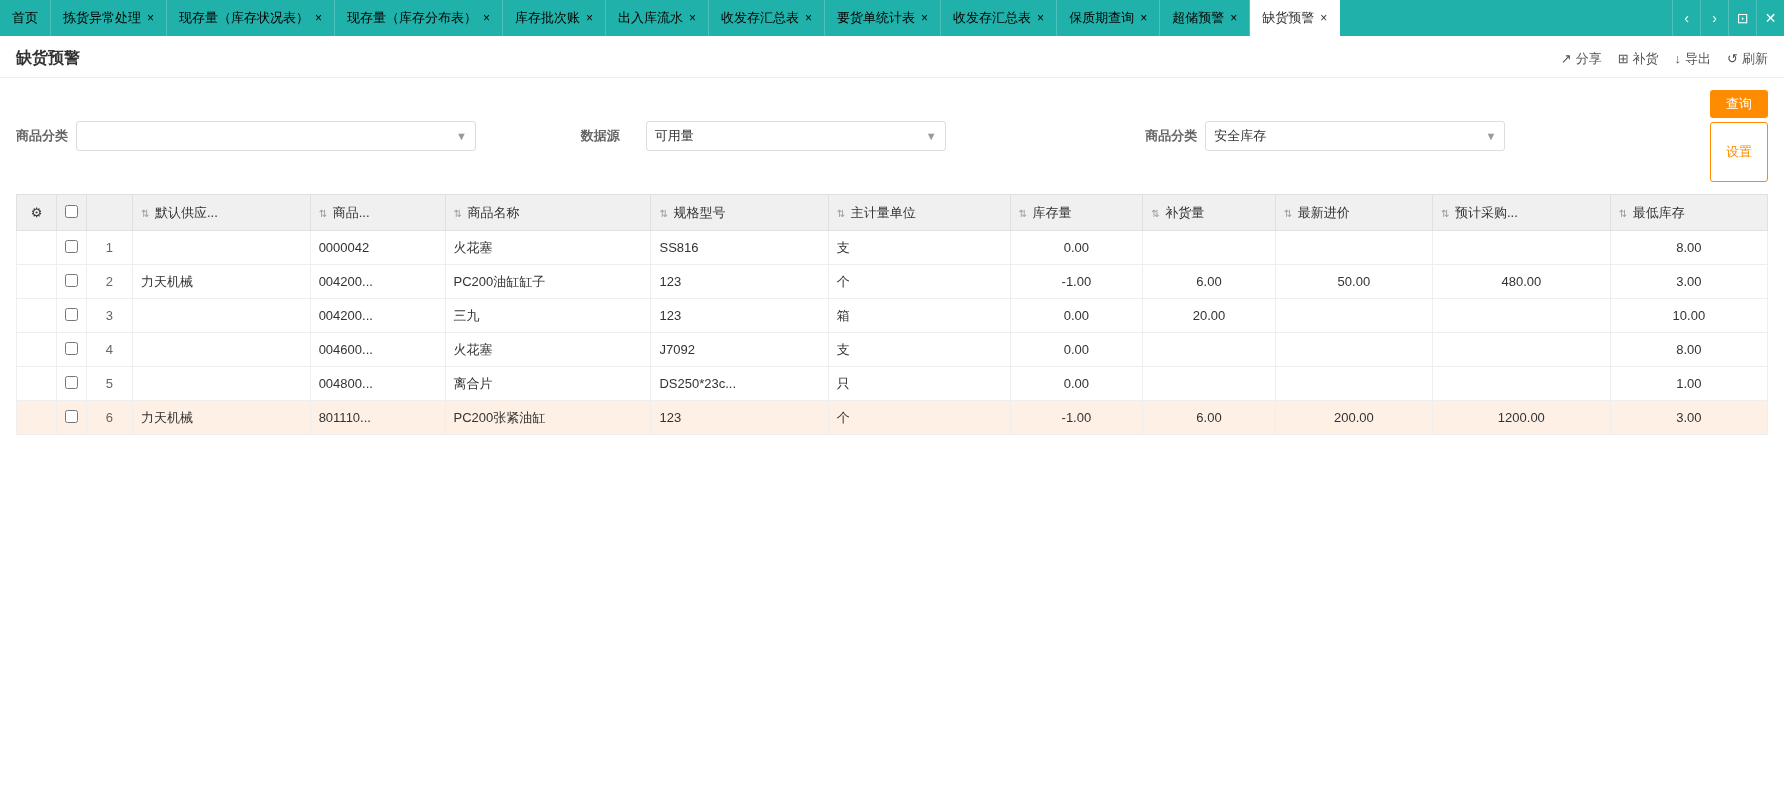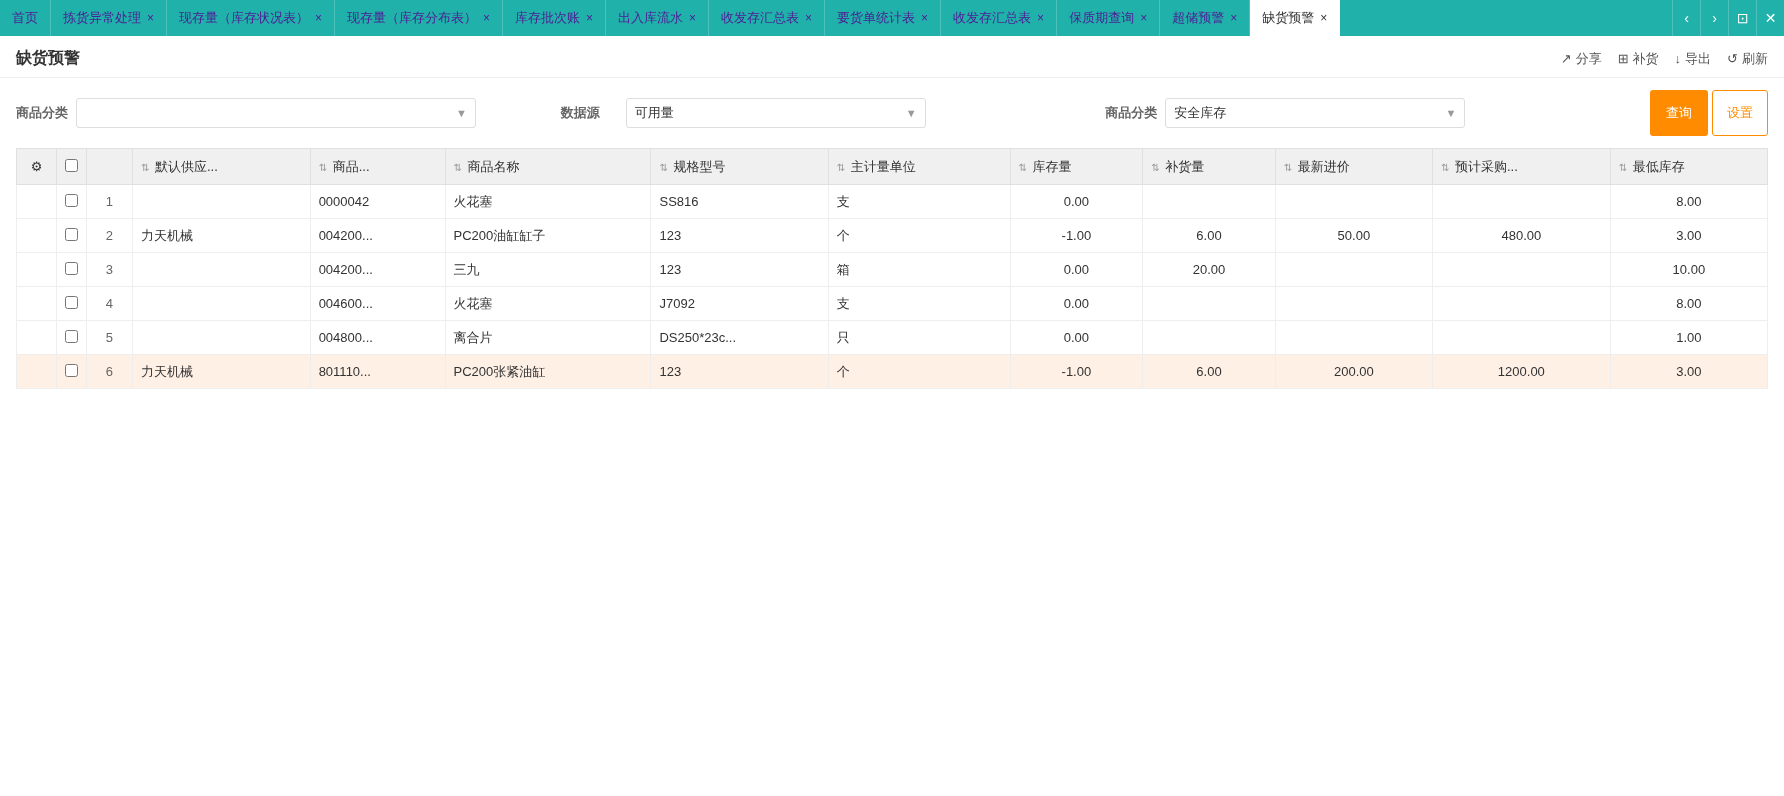--- a/index.html
+++ b/index.html
@@ -12,21 +12,21 @@
       background: #20b2aa;
       height: 36px;
       overflow: hidden;
       flex-shrink: 0;
     }
     .tab-item {
       display: flex;
       align-items: center;
       padding: 0 12px;
       height: 100%;
-      color: #4c1d95;
+      color: #000000;
       white-space: nowrap;
       cursor: pointer;
       border-right: 1px solid rgba(255,255,255,0.2);
       font-size: 13px;
       flex-shrink: 0;
     }
     .tab-item.active {
       background: #fff;
       color: #333;
     }
@@ -122,37 +122,38 @@
     }
     .filter-select-value {
       color: #333;
     }
     .filter-select-arrow {
       color: #999;
       font-size: 11px;
     }
     .filter-actions {
       display: flex;
+      flex-direction: column;
       gap: 4px;
       border-radius: 20px;
     }
     .btn-query {
       background: #ff8c00;
       color: #fff;
       border: none;
       padding: 5px 16px;
       border-radius: 3px;
       cursor: pointer;
       font-size: 13px;
     }
     .btn-settings {
       background: #fff;
       color: #ff8c00;
       border: 1px solid #ff8c00;
-      padding: 13px 14px;
+      padding: 20px 14px;
       border-radius: 3px;
       cursor: pointer;
       font-size: 13px;
     }
 
     
     .table-wrapper {
       padding: 0 16px;
     }
     table {

